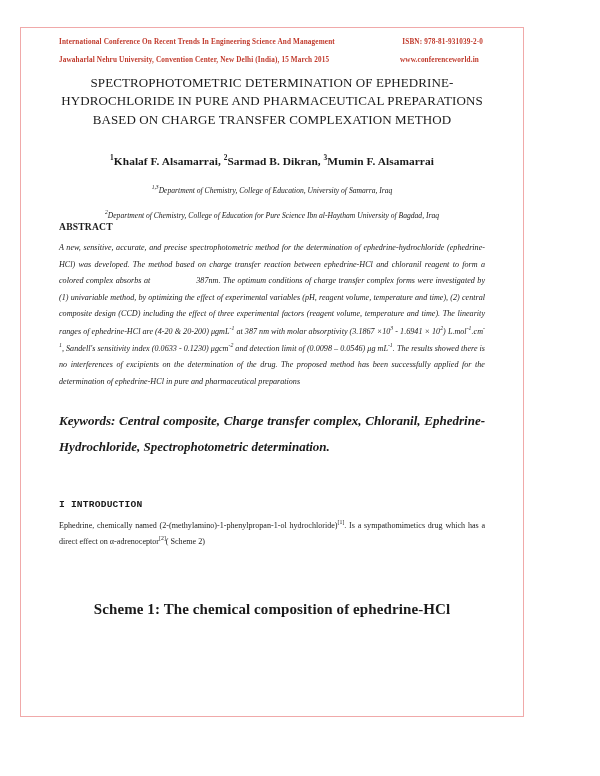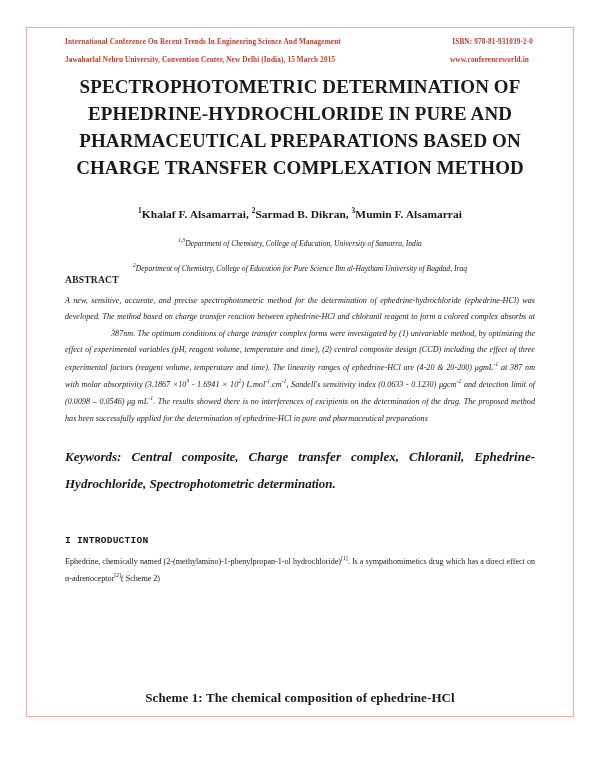--- a/index.html
+++ b/index.html
@@ -10,23 +10,23 @@
   body {
     width: 600px;
     height: 776px;
     font-family: "Liberation Serif", "DejaVu Serif", serif;
     color: #1a1a1a;
     -webkit-font-smoothing: antialiased;
   }
 
   .page {
     position: absolute;
-    left: 26px;
+    left: 20px;
     top: 27px;
-    width: 548px;
+    width: 504px;
     height: 690px;
     border: 1.5px solid #f0a9a9;
     box-sizing: border-box;
     background: #fff;
   }
 
   .page-inner {
     padding: 6px 38px 0 38px;
     box-sizing: border-box;
     height: 100%;
@@ -47,22 +47,22 @@
     align-items: baseline;
     margin-bottom: 10px;
   }
   .conf-row .left { flex: 0 0 auto; }
   .conf-row .right { margin-left: auto; padding-right: 2px; }
   .conf-row.row2 .right { padding-right: 6px; }
 
   
   .title {
     text-align: center;
-    font-weight: bold;
-    font-size: 19px;
+    font-weight: normal;
+    font-size: 13px;
     line-height: 1.42;
     letter-spacing: 0.1px;
     margin: 9px 2px 0 2px;
   }
 
   
   .authors {
     text-align: center;
     font-weight: bold;
     font-size: 11.4px;
@@ -118,22 +118,22 @@
     line-height: 1.95;
     text-align: justify;
     margin-top: 7px;
   }
   .intro-body sup { font-size: 5.8px; vertical-align: super; }
 
   
   .scheme-caption {
     text-align: center;
     font-weight: bold;
-    font-size: 13px;
-    margin-top: 104px;
+    font-size: 15px;
+    margin-top: 51px;
     letter-spacing: 0.1px;
   }
 
   
   .footer {
     position: absolute;
     left: 38px;
     right: 38px;
     bottom: 18px;
   }
@@ -169,21 +169,21 @@
       </div>
     </div>
 
     <div class="title">SPECTROPHOTOMETRIC DETERMINATION OF EPHEDRINE-HYDROCHLORIDE IN PURE AND PHARMACEUTICAL PREPARATIONS BASED ON CHARGE TRANSFER COMPLEXATION METHOD</div>
 
     <div class="authors">
       <sup>1</sup><span>Khalaf F. Alsamarrai</span><span>, </span><sup>2</sup><span>Sarmad B. Dikran</span><span>, </span><sup>3</sup><span>Mumin F. Alsamarrai</span>
     </div>
 
     <div class="affil a1">
-      <sup>1,3</sup><span>Department of Chemistry, College of Education, University of Samarra, India</span>
+      <sup>1,3</sup><span>Department of Chemistry, College of Education, University of Samarra, Iraq</span>
     </div>
     <div class="affil a2">
       <sup>2</sup><span>Department of Chemistry, College of Education for Pure Science Ibn al-Haytham University of Bagdad, Iraq</span>
     </div>
 
     <div class="sec-head sec-abstract">ABSTRACT</div>
 
     <div class="abstract-body">
       <span>A new, sensitive, accurate, and precise spectrophotometric method for the determination of ephedrine-hydrochloride (ephedrine-HCl) was developed. The method based on charge transfer reaction between ephedrine-HCl and chloranil reagent to form a colored complex absorbs at</span><span class="gap-387"></span><span>387nm.</span> <span>The optimum conditions of charge transfer complex forms were investigated by (1) univariable method, by optimizing the effect of experimental variables (pH, reagent volume, temperature and time), (2) central composite design (CCD) including the effect of three experimental factors (reagent volume, temperature and time). The linearity ranges of ephedrine-HCl are (4-20 &amp; 20-200)</span> <span>μgmL</span><sup>-1</sup> <span>at 387 nm with molar absorptivity (3.1867 ×10</span><sup>3</sup><span> - 1.6941 × 10</span><sup>2</sup><span>) L.mol</span><sup>-1</sup><span>.cm</span><sup>-1</sup><span>, Sandell's sensitivity index (0.0633 - 0.1230) μgcm</span><sup>-2</sup><span> and detection limit of (0.0098 – 0.0546) μg mL</span><sup>-1</sup><span>. The results showed there is no interferences of excipients on the determination of the drug. The proposed method has been successfully applied for the determination of ephedrine-HCl in pure and pharmaceutical preparations</span>
     </div>

